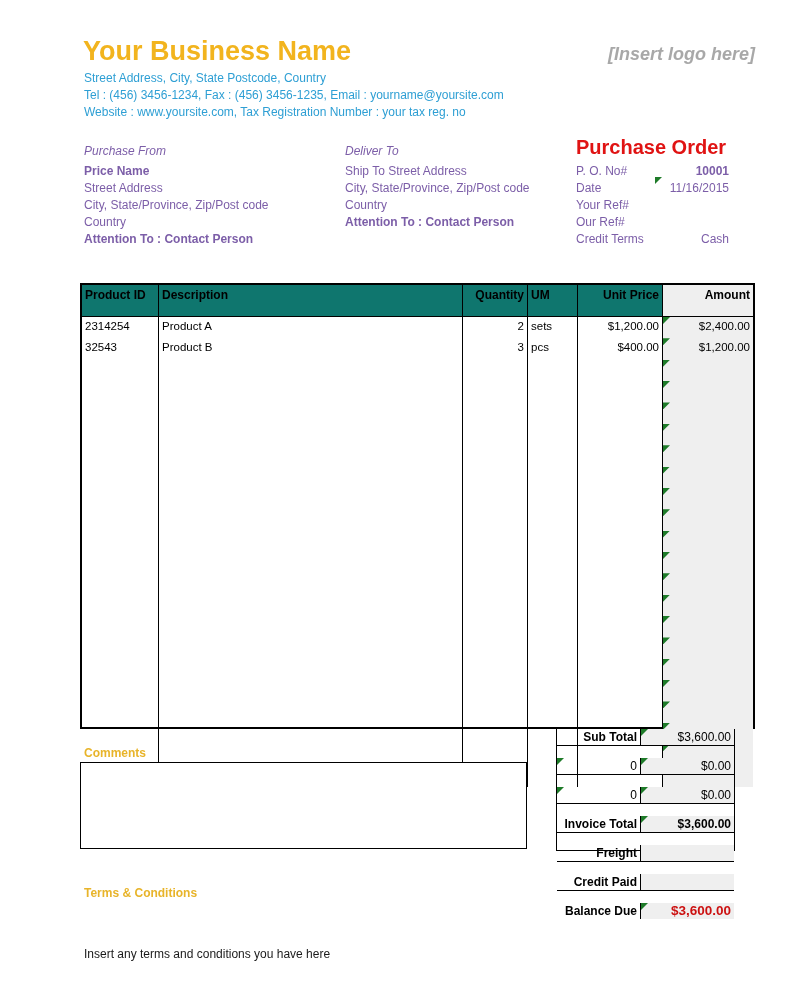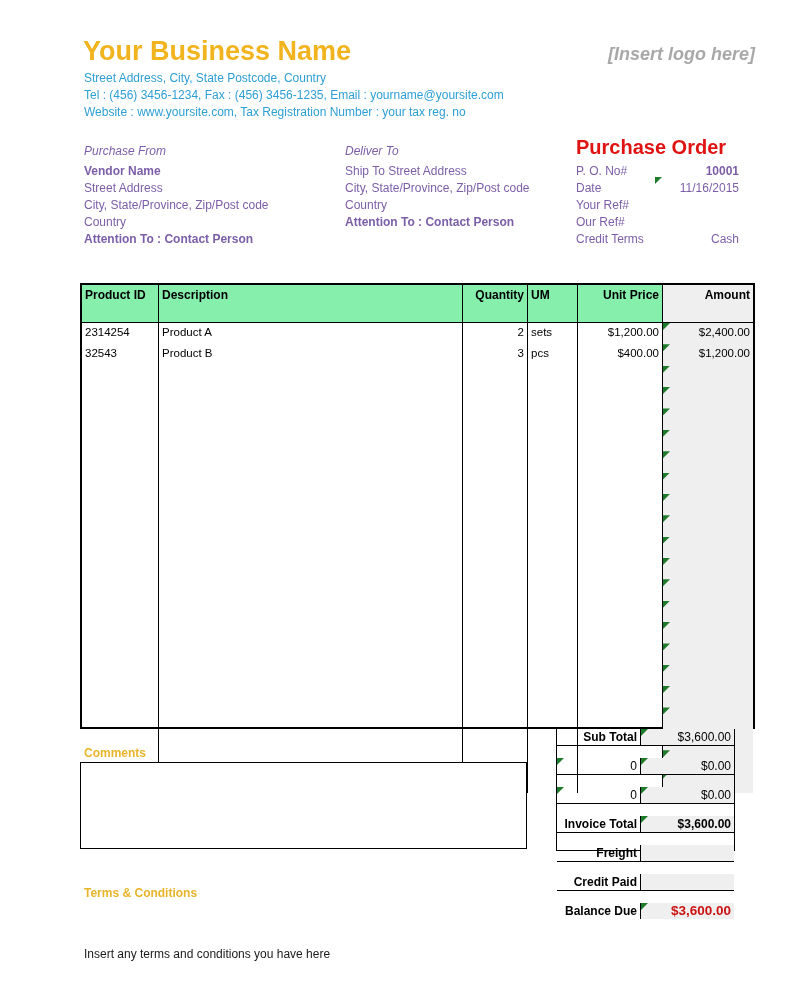--- a/index.html
+++ b/index.html
@@ -19,28 +19,28 @@
   .sec-pf { left:84px; } .sec-dt { left:345px; }
   .section .sec-label { font-style:italic; line-height:17px; margin-bottom:3px; }
   .section .sec-line { line-height:17px; }
   .section .b { font-weight:bold; }
 
   
   .order-title { position:absolute; left:576px; top:136px; font-size:20px; font-weight:bold; color:#E01313; }
   .order-rows { position:absolute; left:576px; top:163px; width:171px; color:#7C5EA8; font-size:12px; }
   .o-row { position:relative; height:17px; line-height:17px; }
   .o-label { position:absolute; left:0; }
-  .o-value { position:absolute; right:8px; text-align:right; }
+  .o-value { position:absolute; right:18px; text-align:right; }
   .o-value.b { font-weight:bold; }
   .flag { position:absolute; width:7px; height:7px; background:#1E7B29;
           -webkit-clip-path:polygon(0 0,100% 0,0 100%); clip-path:polygon(0 0,100% 0,0 100%); }
 
   
   .items { position:absolute; left:80px; top:283px; width:675px; height:446px; border:2px solid #000; }
-  .t-head { display:flex; height:38px; background:#86efac; border-bottom:1px solid #000; font-size:12px; font-weight:bold; }
+  .t-head { display:flex; height:32px; background:#0f766e; border-bottom:1px solid #000; font-size:12px; font-weight:bold; }
   .t-head > div { line-height:20px; padding:0 3px; border-right:1px solid #000; overflow:hidden; white-space:nowrap; }
   .t-head > div:last-child { border-right:none; }
   .t-body { display:flex; flex-direction:column; height:470px; }
   .t-row { display:flex; flex:1; font-size:11.5px; }
   .t-row > div { padding:0 3px; border-right:1px solid #000; overflow:hidden; white-space:nowrap; line-height:19px; }
   .t-row > div:last-child { border-right:none; }
   .w-pid { width:77px; } .w-desc { width:304px; } .w-qty { width:65px; text-align:right; }
   .w-um { width:50px; } .w-price { width:85px; text-align:right; }
   .w-amt { flex:1; text-align:right; background:#EFEFEF; position:relative; }
   .cell-flag { left:0; top:0; }
@@ -68,21 +68,21 @@
 
   <div class="biz-name">Your Business Name</div>
   <div class="logo-ph">[Insert logo here]</div>
   <div class="blue-line bl1">Street Address, City, State Postcode, Country</div>
   <div class="blue-line bl2">Tel : (456) 3456-1234, Fax : (456) 3456-1235, Email : yourname@yoursite.com</div>
   <div class="blue-line bl3">Website : www.yoursite.com, Tax Registration Number : your tax reg. no</div>
 
   <div class="section sec-pf">
     <div class="sec-label">Purchase From</div>
     <div id="pf-lines">
-        <div class="sec-line b">Vendor Name</div>
+        <div class="sec-line b">Price Name</div>
         <div class="sec-line">Street Address</div>
         <div class="sec-line">City, State/Province, Zip/Post code</div>
         <div class="sec-line">Country</div>
         <div class="sec-line b">Attention To : Contact Person</div>
       </div>
   </div>
   <div class="section sec-dt">
     <div class="sec-label">Deliver To</div>
     <div id="dt-lines">
         <div class="sec-line">Ship To Street Address</div>

